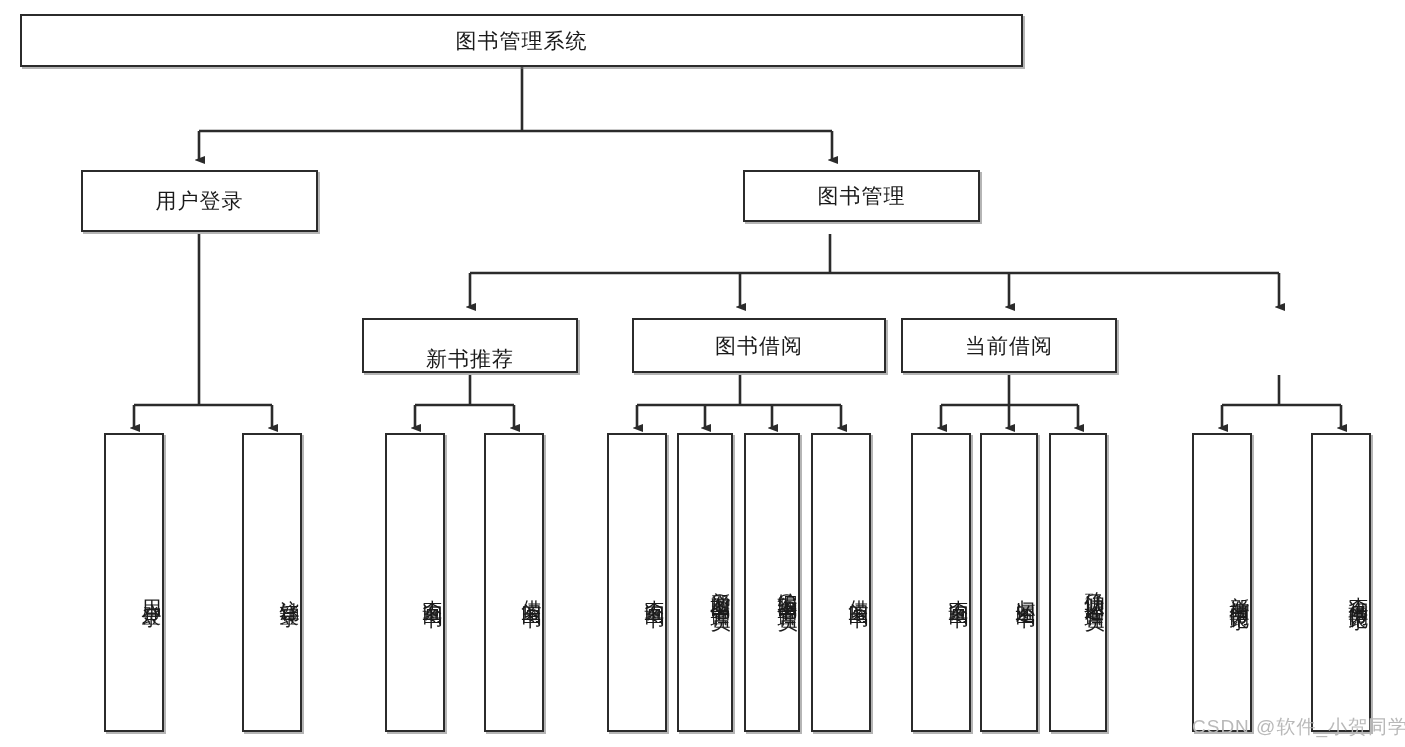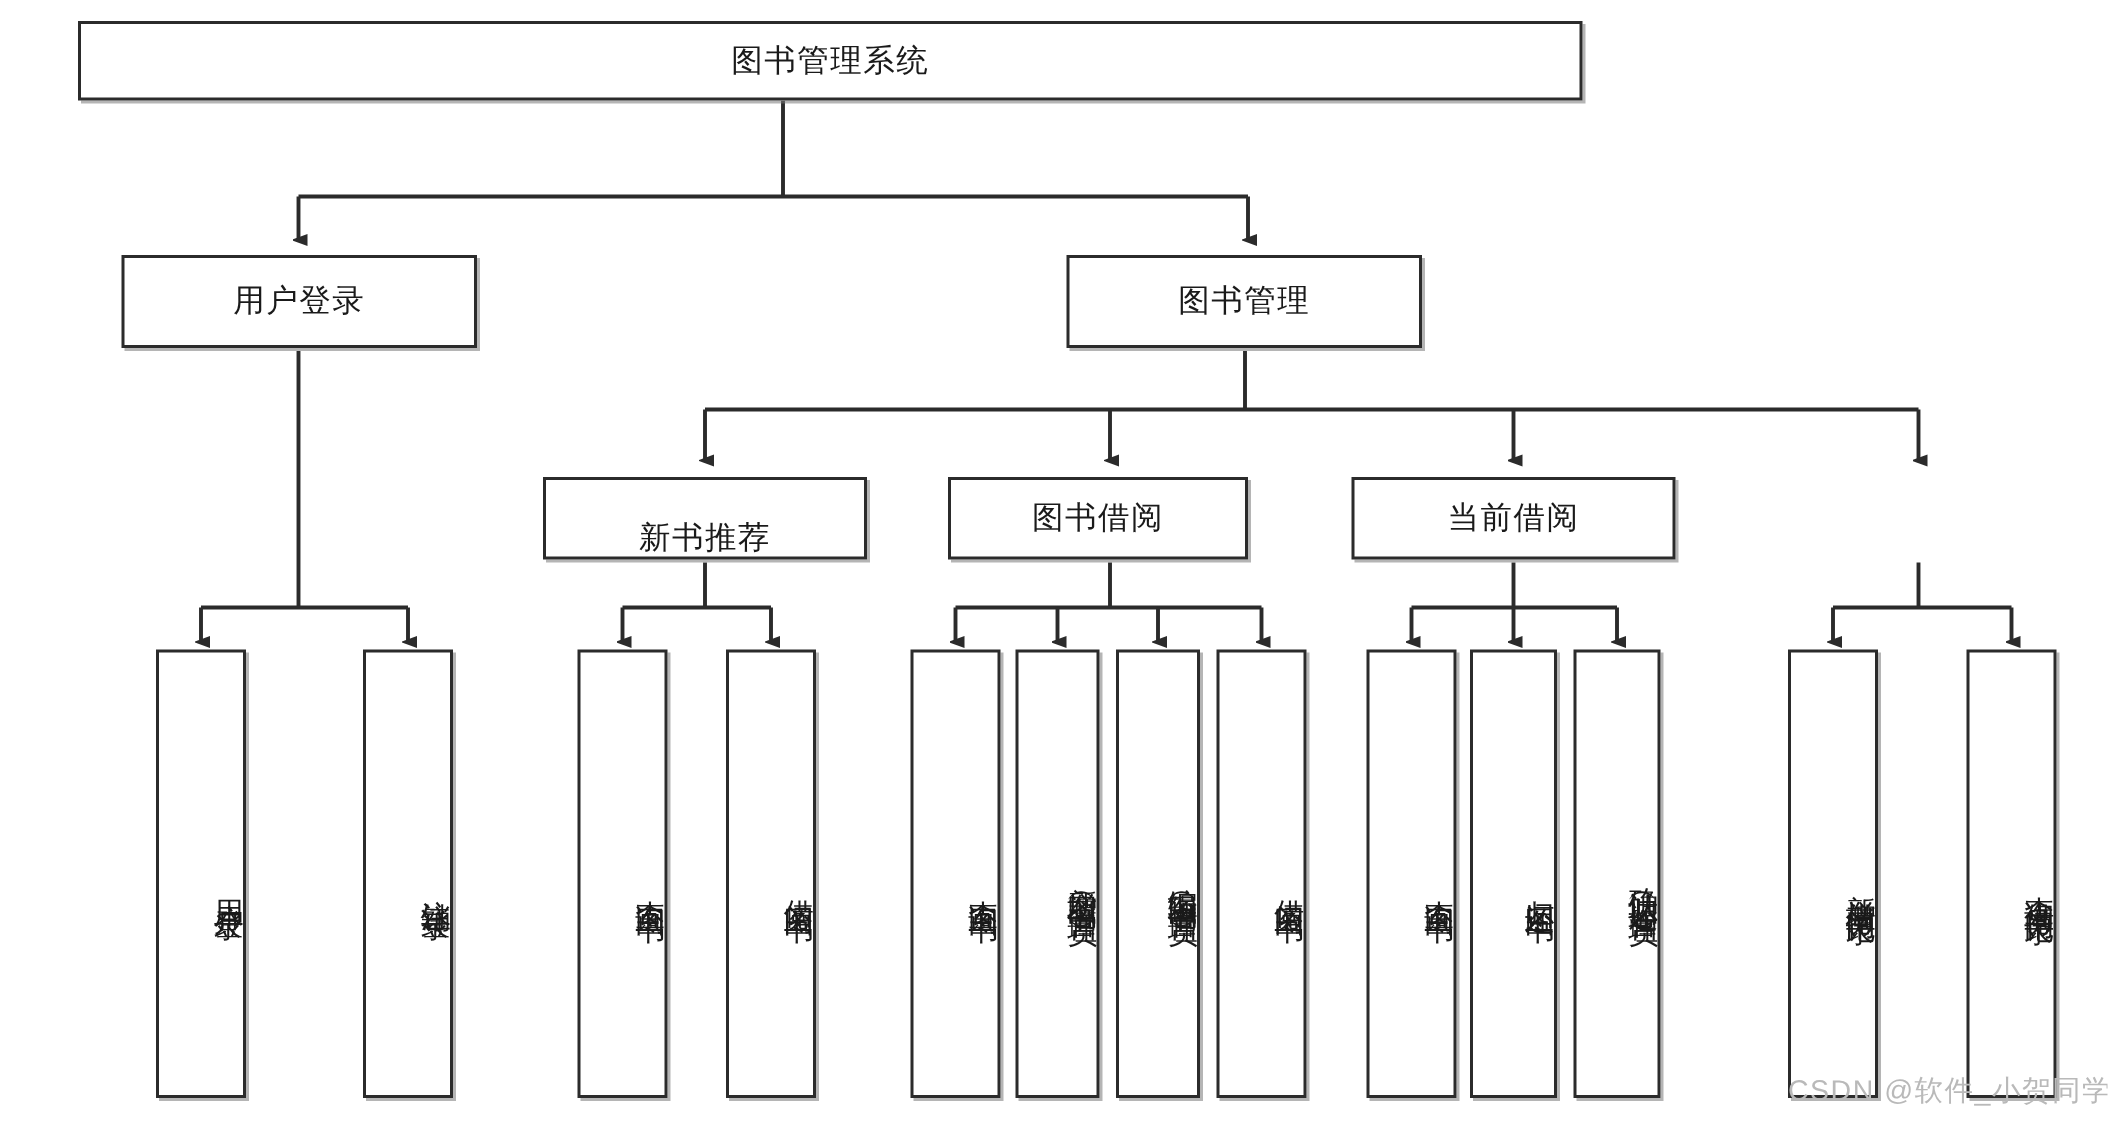--- a/index.html
+++ b/index.html
@@ -108,35 +108,35 @@
       <path d="M1009,405 L1009,428" marker-end="url(#arrow)"></path>
       <path d="M1078,405 L1078,428" marker-end="url(#arrow)"></path>
 
       <path d="M1279,375 L1279,405"></path>
       <path d="M1222,405 L1341,405"></path>
       <path d="M1222,405 L1222,428" marker-end="url(#arrow)"></path>
       <path d="M1341,405 L1341,428" marker-end="url(#arrow)"></path>
     </g>
   </svg>
 
-  <div class="node root h" style="left:20px;top:14px;width:1003px;height:53px;margin-left:32px;">
+  <div class="node root h" style="left:20px;top:14px;width:1003px;height:53px;">
     <span>图书管理系统</span>
   </div>
 
   <div class="node h" style="left:81px;top:170px;width:237px;height:62px;">
     <span>用户登录</span>
   </div>
-  <div class="node h" style="left:711px;top:170px;width:237px;height:62px;">
+  <div class="node h" style="left:743px;top:170px;width:237px;height:52px;">
     <span>图书管理</span>
   </div>
 
   <div class="node h" style="left:362px;top:318px;width:216px;height:55px;align-items:flex-end;">
     <span>新书推荐</span>
   </div>
-  <div class="node h" style="left:632px;top:318px;width:200px;height:55px;">
+  <div class="node h" style="left:632px;top:318px;width:254px;height:55px;">
     <span>图书借阅</span>
   </div>
   <div class="node h" style="left:901px;top:318px;width:216px;height:55px;">
     <span>当前借阅</span>
   </div>
 
   <div class="node v" style="left:104px;top:433px;width:60px;height:299px;">
     <span class="vtext">用户登录</span>
   </div>
   <div class="node v" style="left:242px;top:433px;width:60px;height:299px;">

